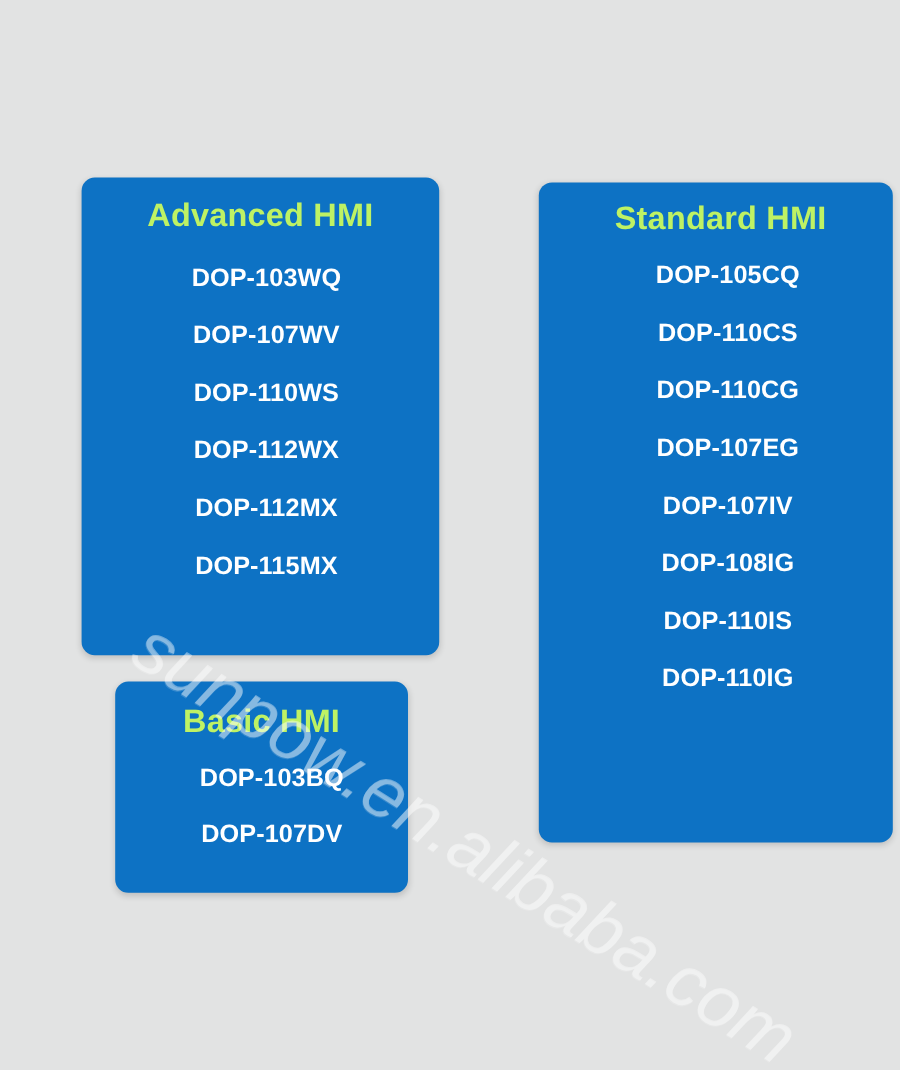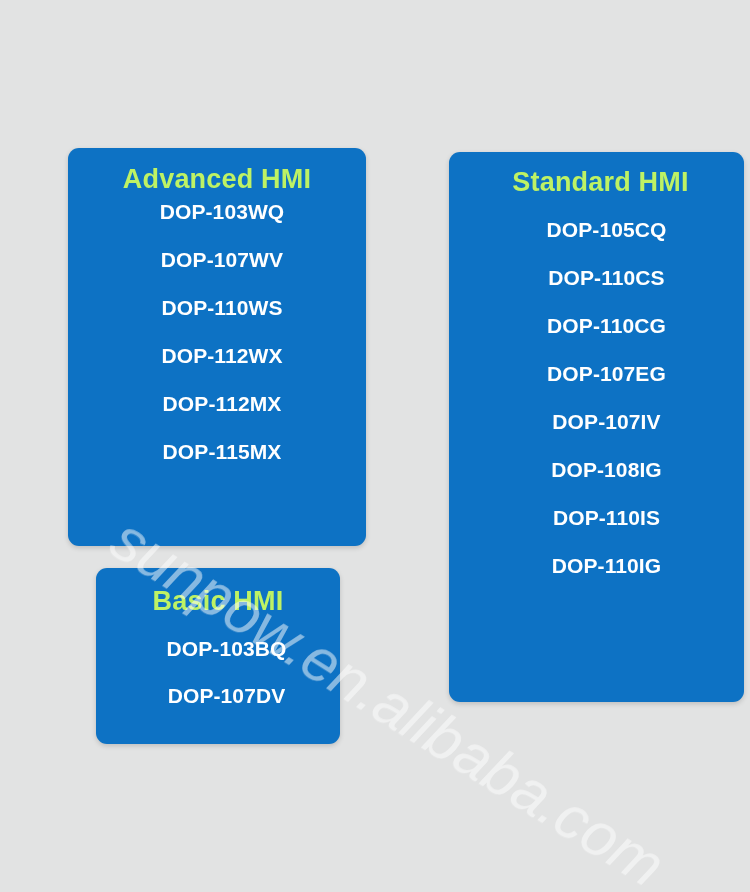--- a/index.html
+++ b/index.html
@@ -84,21 +84,21 @@
     left: 68px;
     top: 148px;
     width: 298px;
     height: 398px;
   }
   #card-advanced .card-title {
     margin-top: 18px;
     margin-left: 0px;
   }
   #card-advanced .card-list {
-    margin-top: 8px;
+    margin-top: 28px;
     padding-left: 10px;
   }
   #card-advanced .card-item { margin-bottom: 27px; }
 
   
   #card-standard {
     left: 449px;
     top: 152px;
     width: 295px;
     height: 550px;

